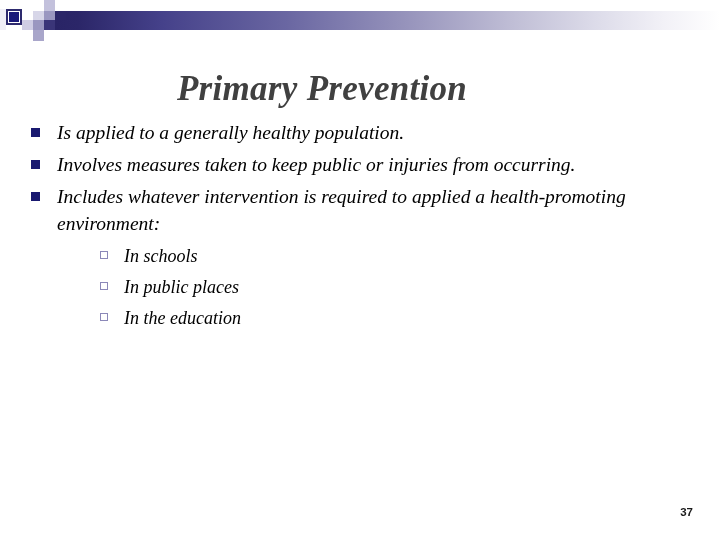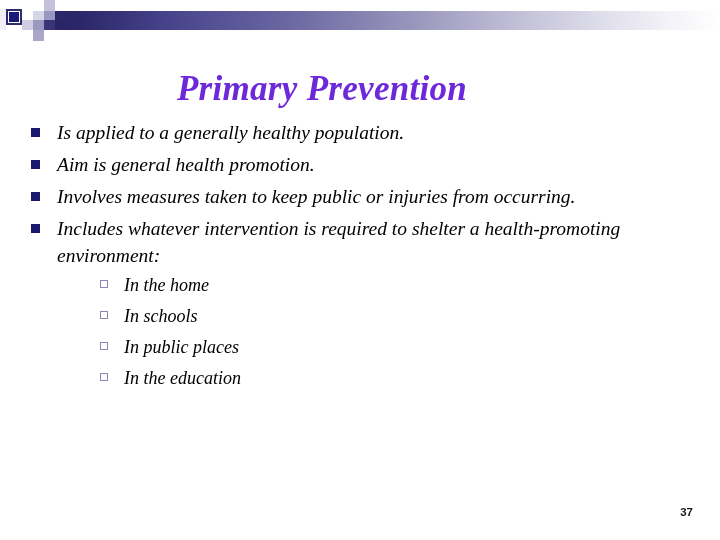--- a/index.html
+++ b/index.html
@@ -52,21 +52,21 @@
   #slide-title {
     position: absolute;
     left: 0;
     top: 44px;
     width: 644px;
     text-align: center;
     font-family: "Liberation Serif", serif;
     font-style: italic;
     font-size: 35px;
     line-height: 44px;
-    color: #6d28d9;
+    color: #404040;
     letter-spacing: 0.3px;
   }
 
   
   #slide-body {
     position: absolute;
     left: 28px;
     top: 120px;
     width: 672px;
   }
@@ -161,31 +161,27 @@
 <h1 id="slide-title">Primary Prevention</h1>
 
 <div id="slide-body">
   <ul class="level1" id="bullet-list">
       <li class="bullet-item">
         <span class="bullet-mark"></span>
         <span class="wrap-tight">Is applied to a generally healthy population.</span>
       </li>
       <li class="bullet-item">
         <span class="bullet-mark"></span>
-        <span class="wrap-tight">Aim is general health promotion.</span>
-      </li>
-      <li class="bullet-item">
-        <span class="bullet-mark"></span>
         <span class="wrap-tight">Involves measures taken to keep public or injuries from occurring.</span>
       </li>
       <li class="bullet-item">
         <span class="bullet-mark"></span>
-        <span class="wrap-tight">Includes whatever intervention is required to shelter a health-promoting environment:</span>
+        <span class="wrap-tight">Includes whatever intervention is required to applied a health-promoting environment:</span>
         <ul class="level2">
-          <li class="subbullet-item"><span class="subbullet-mark"></span><span>In the home</span></li>
+          <li class="subbullet-item"><span class="subbullet-mark"></span></li>
           <li class="subbullet-item"><span class="subbullet-mark"></span><span>In schools</span></li>
           <li class="subbullet-item"><span class="subbullet-mark"></span><span>In public places</span></li>
           <li class="subbullet-item"><span class="subbullet-mark"></span><span>In the education</span></li>
         </ul>
       </li>
     </ul>
 </div>
 
 <div id="page-number">37</div>
 

